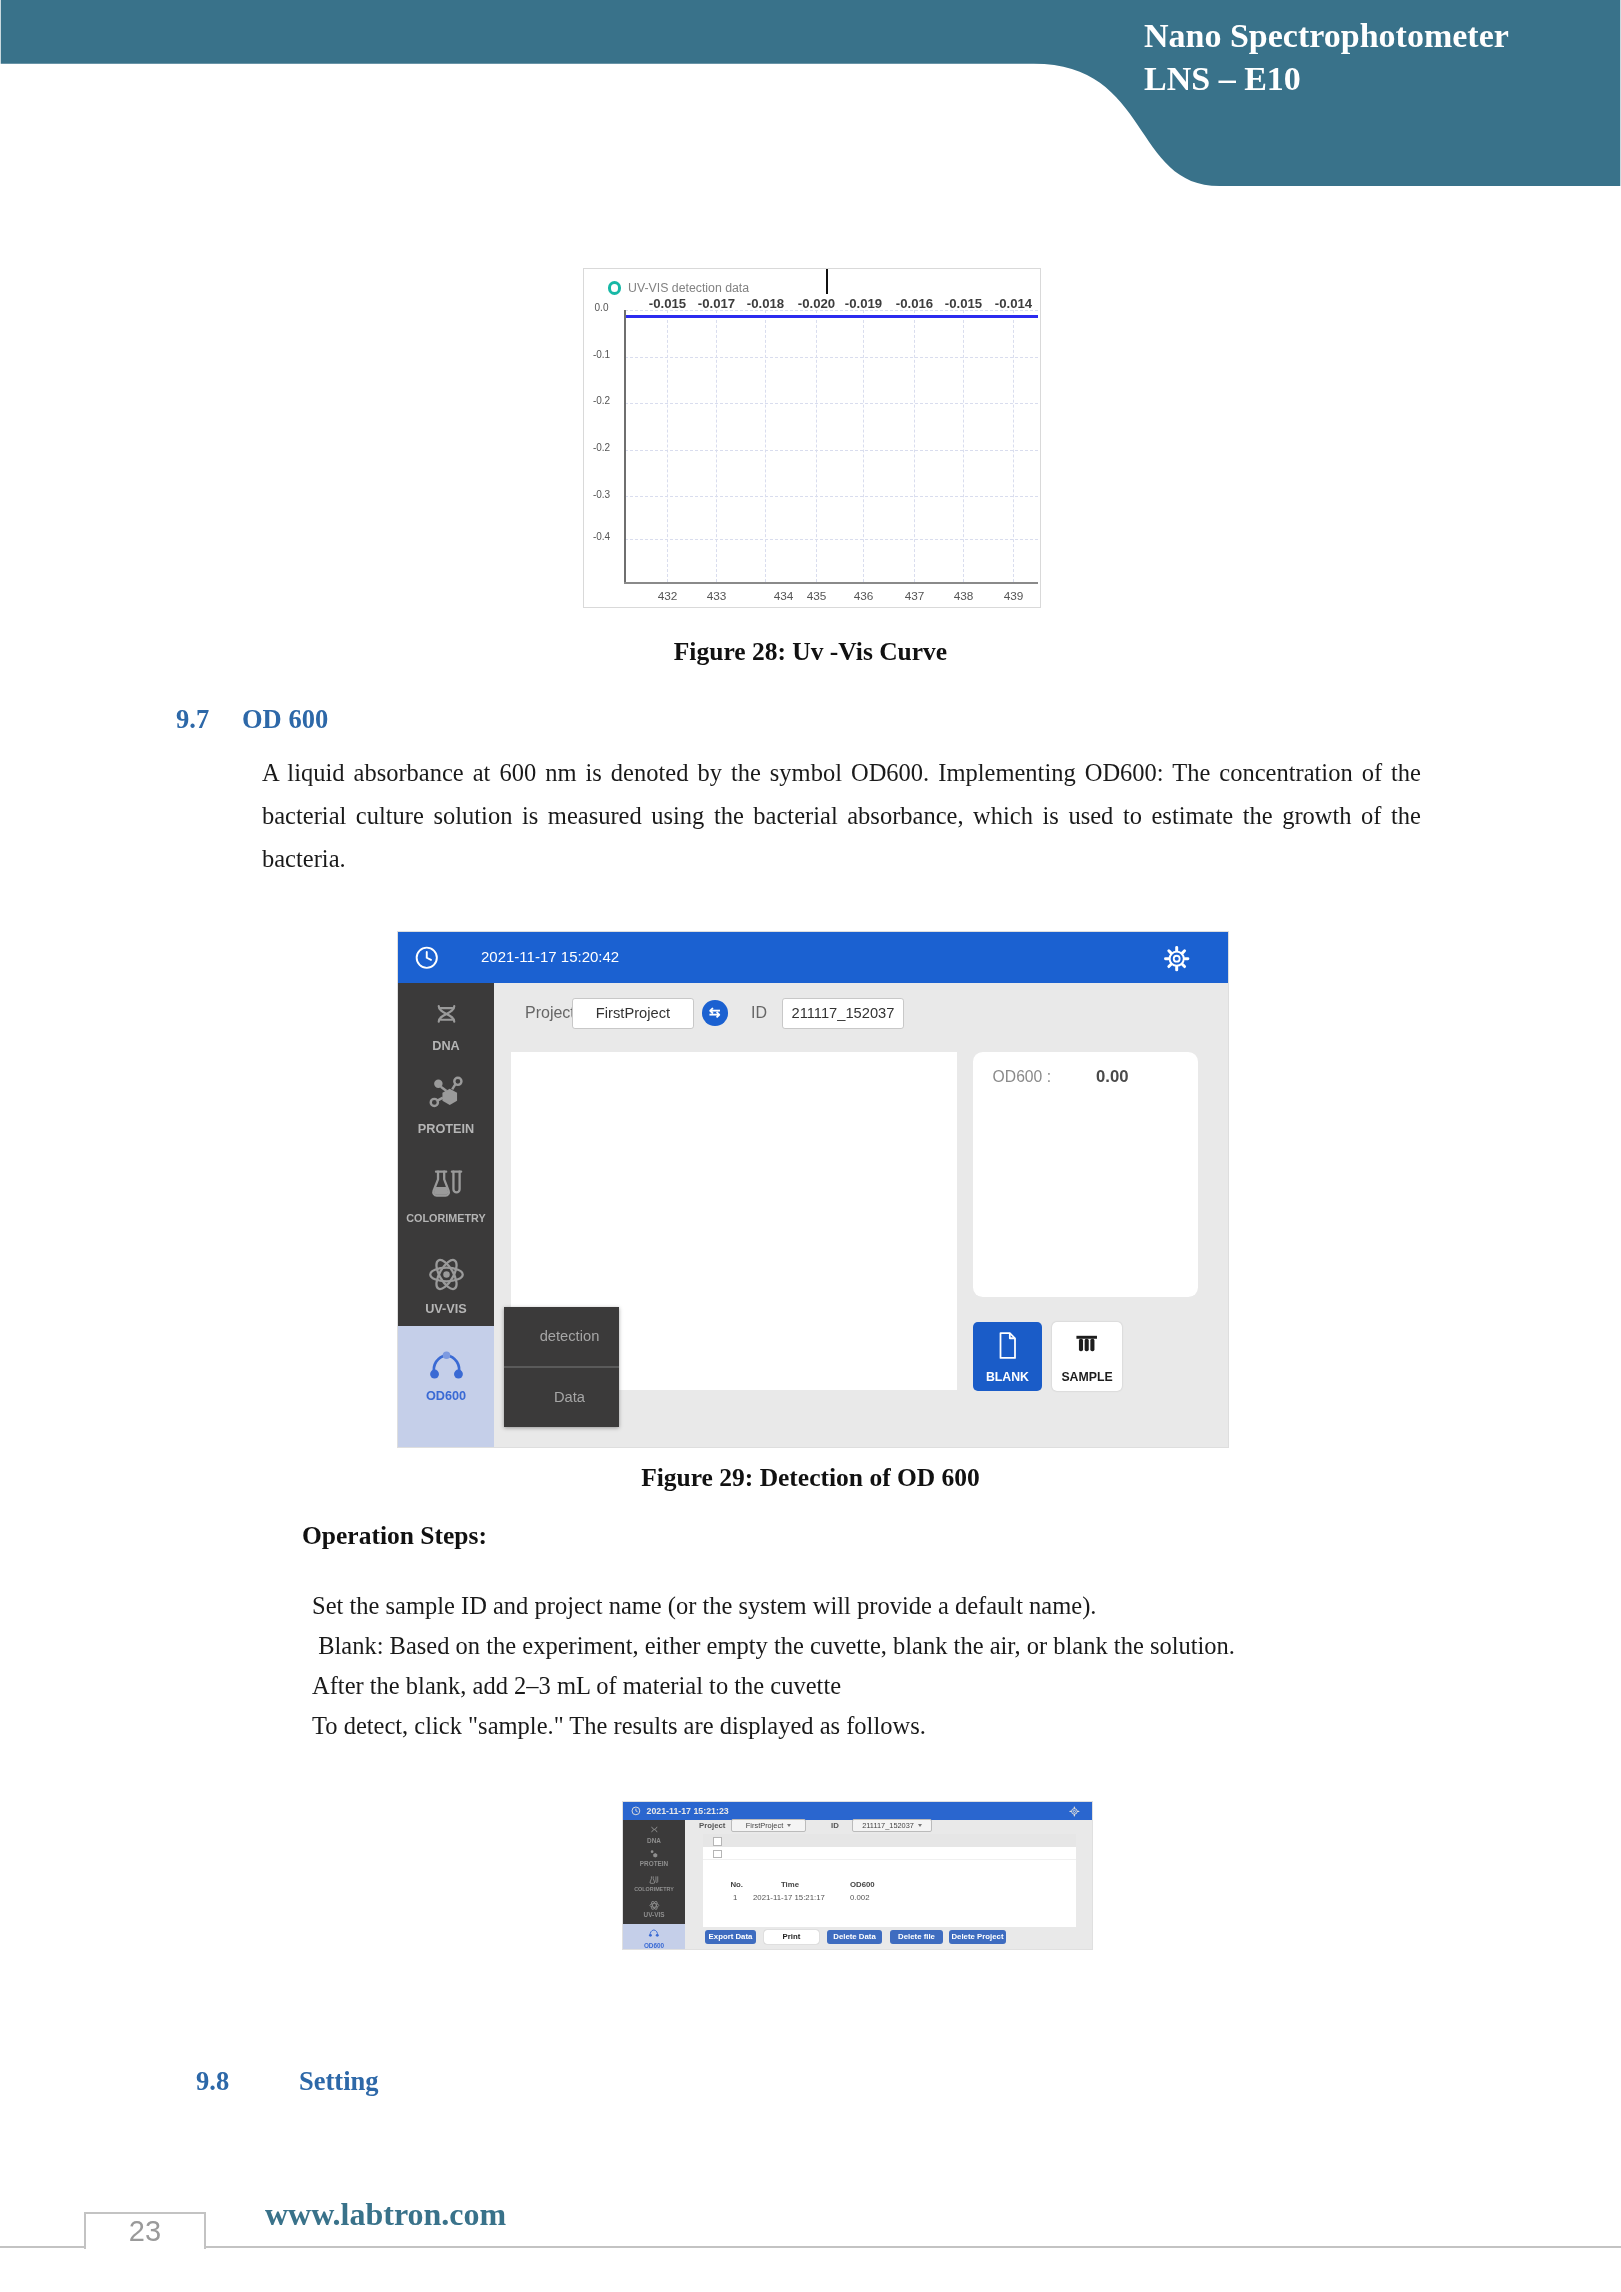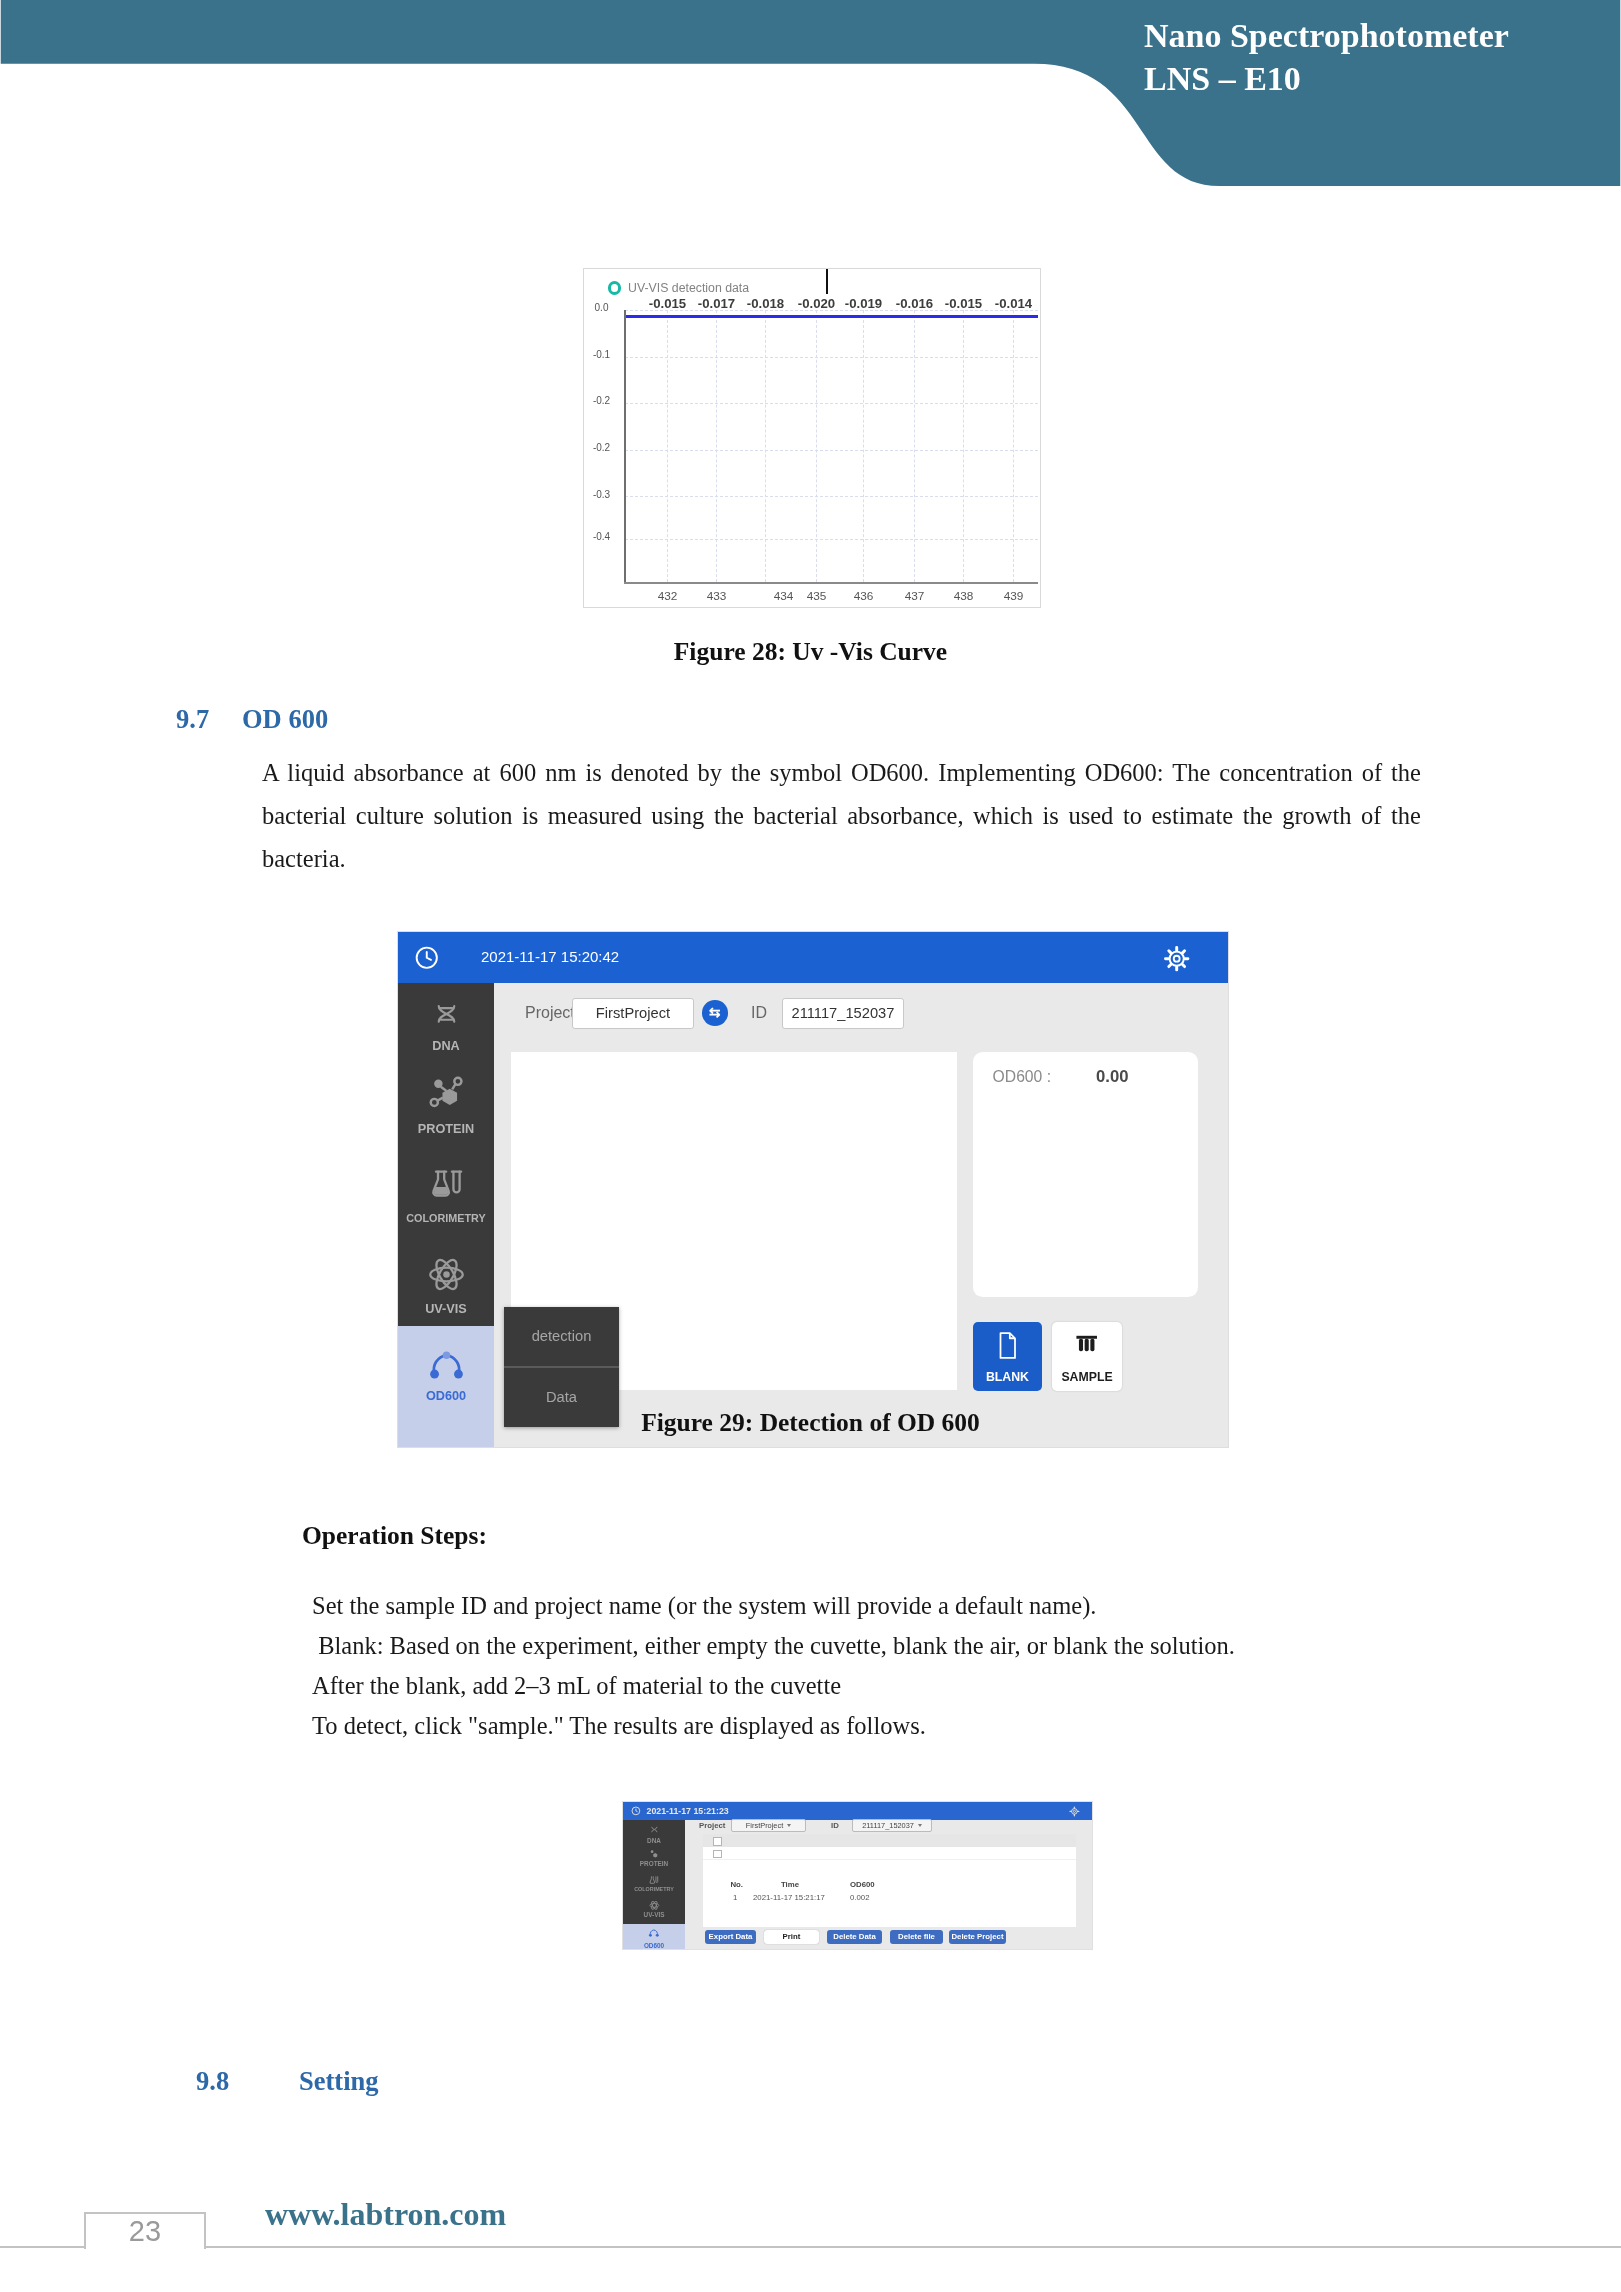--- a/index.html
+++ b/index.html
@@ -53,21 +53,21 @@
   .f29-input{position:absolute;top:66px;width:120px;height:29px;background:#fff;border:1px solid #c8c8c8;
              border-radius:2.9px;text-align:center;line-height:29px;font-size:14.7px;color:#333;}
   .f29-swap{position:absolute;left:304px;top:68px;width:25.5px;height:25.5px;border-radius:50%;background:#1b61d1;
             color:#fff;text-align:center;line-height:25.5px;font-size:13.7px;font-weight:bold;}
   .f29-plot{position:absolute;left:113px;top:120px;width:446px;height:338px;background:#fff;}
   .f29-result{position:absolute;left:575px;top:120px;width:225px;height:245px;background:#fff;border-radius:9.8px;}
   .f29-result .rlabel{position:absolute;left:19.6px;top:15.7px;font-size:15.7px;color:#8a8a8a;}
   .f29-result .rvalue{position:absolute;left:123px;top:14.7px;font-size:16.7px;font-weight:bold;color:#4a4a4a;}
   .f29-menu{position:absolute;left:106px;top:375px;width:115px;height:120px;background:#3b3a3a;
             box-shadow:0 1px 3.9px rgba(0,0,0,.35);}
-  .f29-menu .mi{position:absolute;left:0;width:115px;height:59px;line-height:59px;text-align:center;
+  .f29-menu .mi{position:absolute;left:8px;width:115px;height:59px;line-height:59px;text-align:center;
                 font-size:14.7px;color:#a6a6a6;}
   .f29-menu .div{position:absolute;left:0;top:59px;width:115px;height:2px;background:#5a5a5a;}
   .f29-notch{position:absolute;left:100px;top:388px;width:9.8px;height:9.8px;background:#e9e9e9;transform:rotate(45deg);}
   .f29-blank{position:absolute;left:575px;top:390px;width:69px;height:69px;background:#1a5cc8;border-radius:4.9px;text-align:center;}
   .f29-blank .lbl{position:absolute;left:0;bottom:6.9px;width:69px;color:#fff;font-size:12.3px;font-weight:bold;}
   .f29-sample{position:absolute;left:654px;top:390px;width:70px;height:69px;background:#ffffff;border-radius:4.9px;
               text-align:center;box-shadow:0 0 2px rgba(0,0,0,.2);}
   .f29-sample .lbl{position:absolute;left:0;bottom:6.9px;width:70px;color:#1d1d1d;font-size:12.3px;font-weight:bold;}
 
   
@@ -285,21 +285,21 @@
       <svg style="margin-top:8.8px" width="27.4" height="29" viewBox="0 0 24 24">
         <rect x="3" y="3.5" width="18" height="2.6" fill="#1d1d1d"></rect>
         <rect x="5.2" y="6.1" width="3.6" height="11" rx="1.6" fill="#1d1d1d"></rect>
         <rect x="10.2" y="6.1" width="3.6" height="11" rx="1.6" fill="#1d1d1d"></rect>
         <rect x="15.2" y="6.1" width="3.6" height="11" rx="1.6" fill="#1d1d1d"></rect>
       </svg>
       <span class="lbl">SAMPLE</span>
     </div>
   </div>
 
-  <div class="caption" style="top:1408px">Figure 29: Detection of OD 600</div>
+  <div class="caption" style="top:1463px">Figure 29: Detection of OD 600</div>
 
   <div class="opshead" style="top:1521px">Operation Steps:</div>
   <div class="steps" style="top:1586px">
     <div class="step">Set the sample ID and project name (or the system will provide a default name).</div>
     <div class="step"> Blank: Based on the experiment, either empty the cuvette, blank the air, or blank the solution.</div>
     <div class="step">After the blank, add 2–3 mL of material to the cuvette</div>
     <div class="step">To detect, click "sample." The results are displayed as follows.</div>
   </div>
 
   <div class="fig30">

